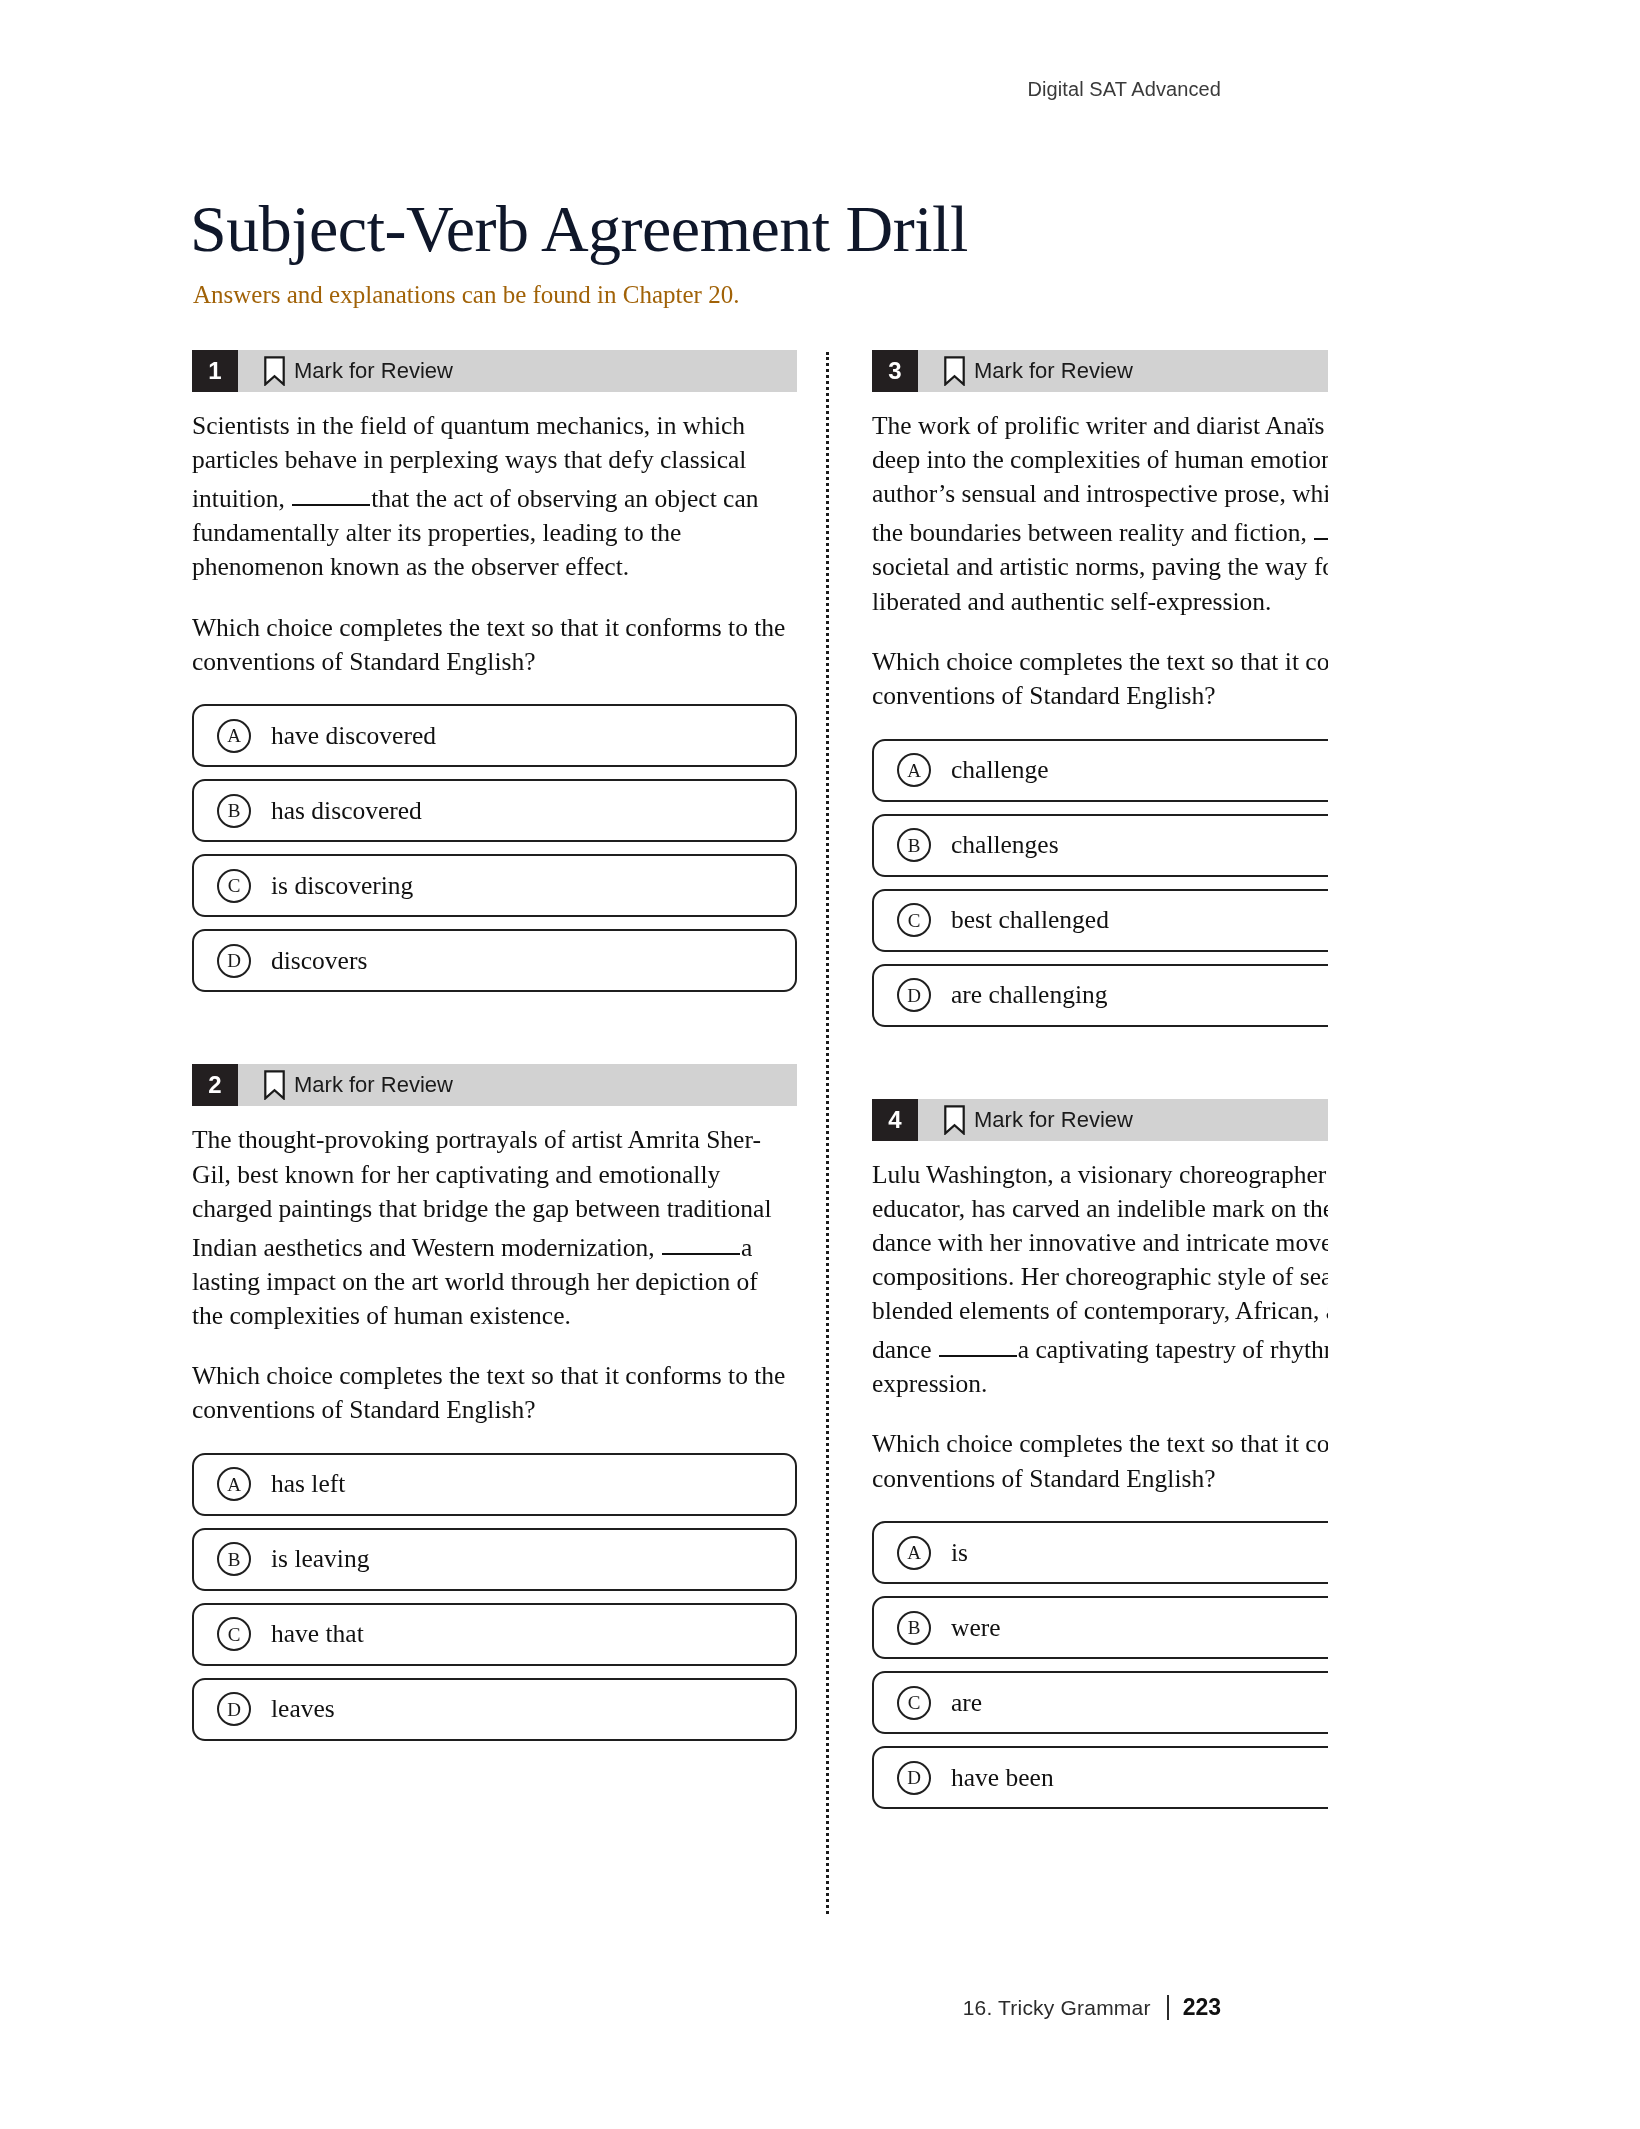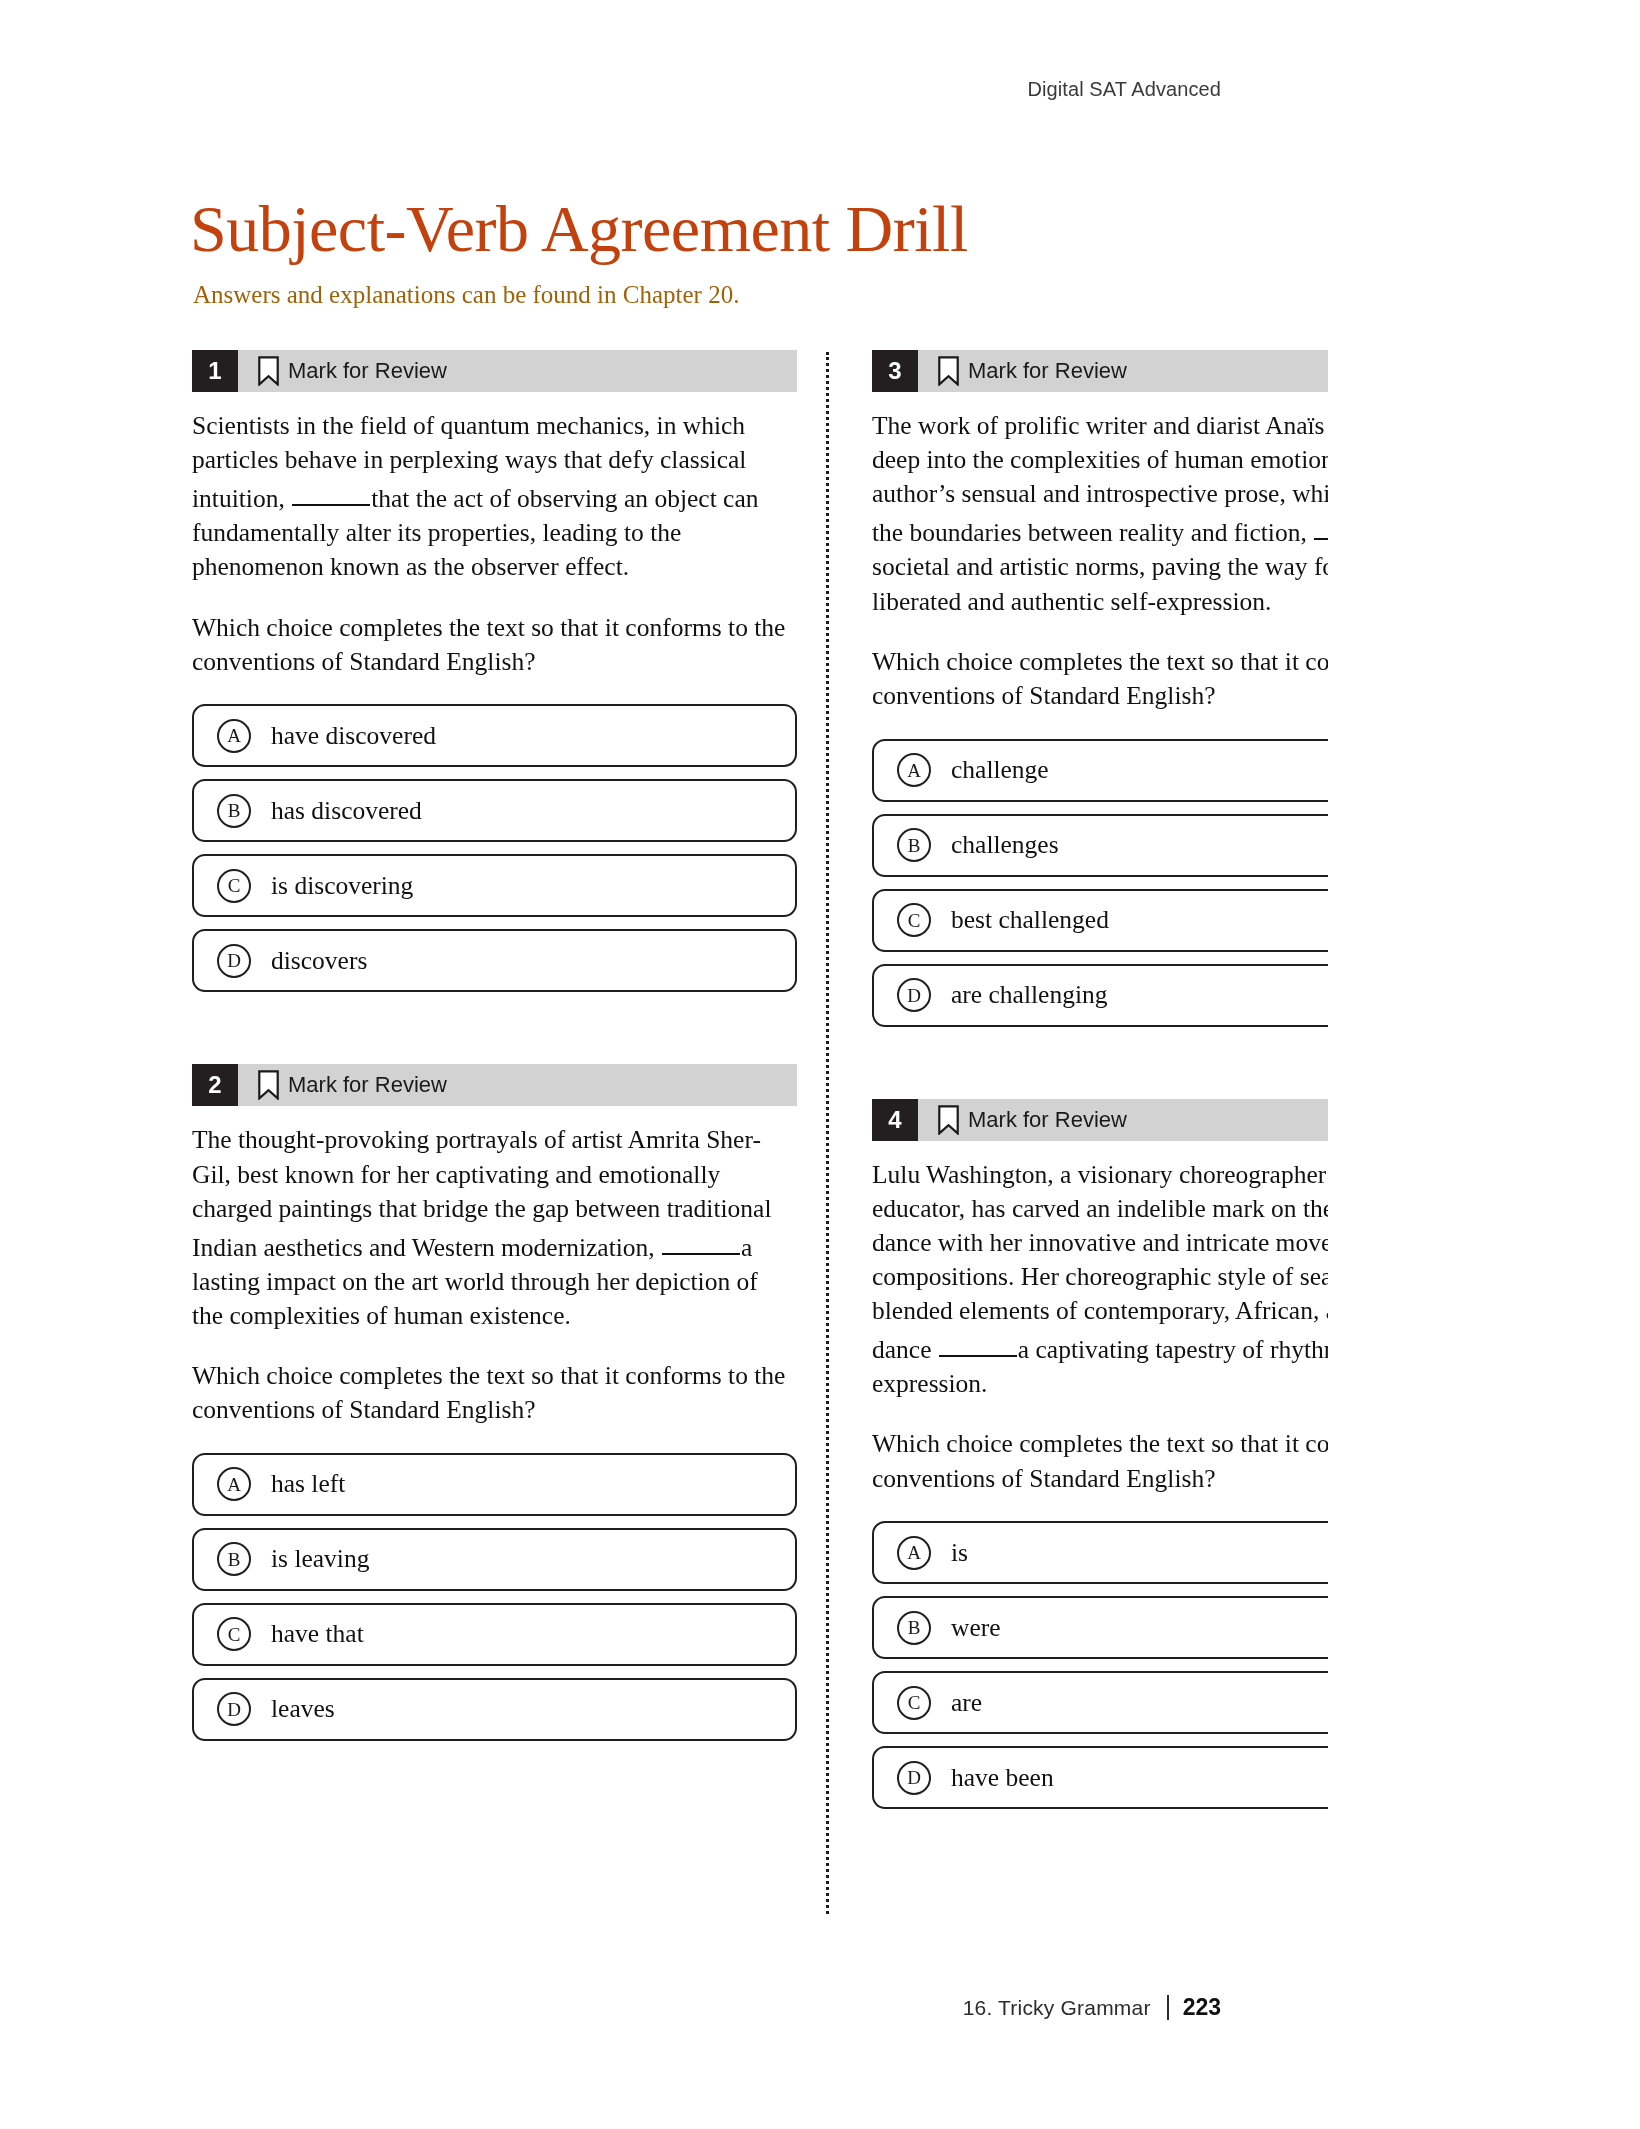--- a/index.html
+++ b/index.html
@@ -39,21 +39,21 @@
   
   .title {
     position: absolute;
     left: 190px;
     top: 150px;
     font-family: "Liberation Serif", "DejaVu Serif", serif;
     font-size: 66px;
     line-height: 1.05;
     font-weight: 400;
     letter-spacing: -0.5px;
-    color: #c2410c;
+    color: #0f172a;
     white-space: nowrap;
   }
   .subtitle {
     position: absolute;
     left: 193px;
     top: 281px;
     font-family: "Liberation Serif", "DejaVu Serif", serif;
     font-size: 25px;
     color: #a16207;
     white-space: nowrap;
@@ -93,21 +93,21 @@
     font-size: 24px;
     font-weight: 700;
     display: flex;
     align-items: center;
     justify-content: center;
     flex: 0 0 46px;
   }
   .mark-wrap {
     display: flex;
     align-items: center;
-    padding-left: 20px;
+    padding-left: 26px;
     gap: 9px;
   }
   .bookmark-icon {
     width: 21px;
     height: 30px;
     display: block;
   }
   .mark-label {
     font-family: "Liberation Sans", "DejaVu Sans", sans-serif;
     font-size: 22px;

